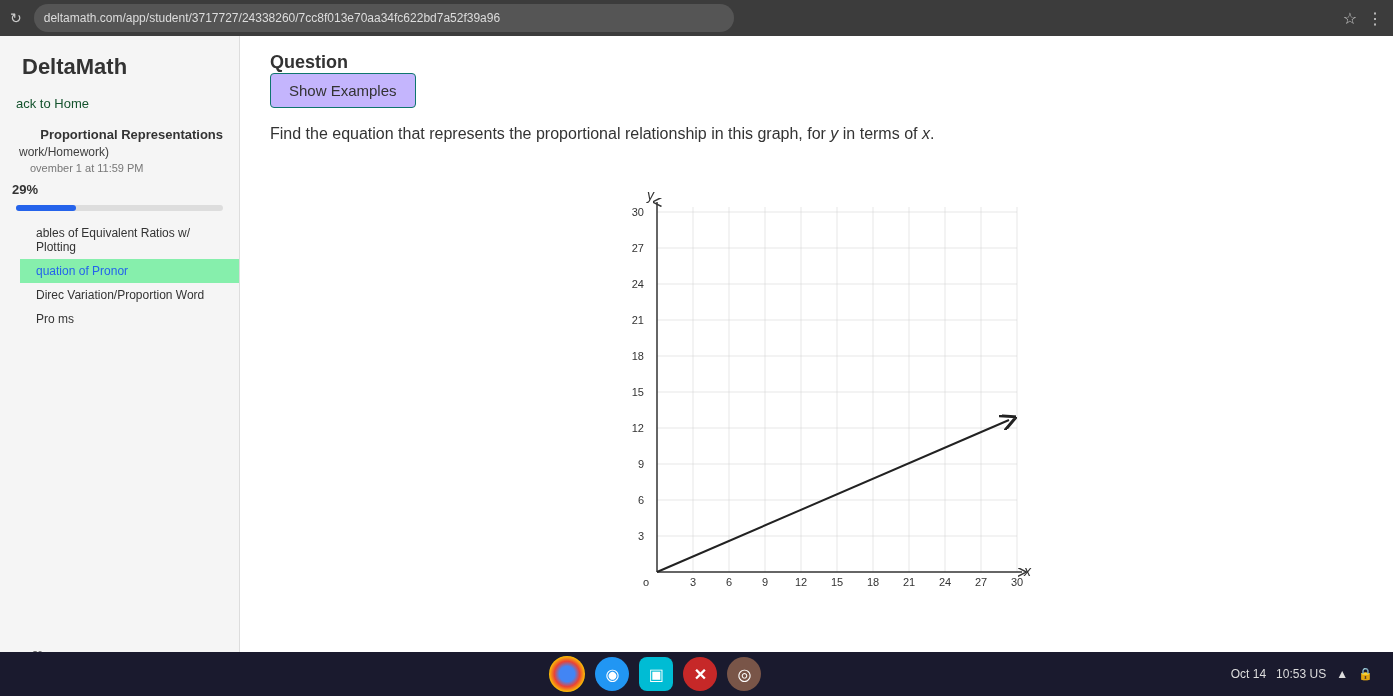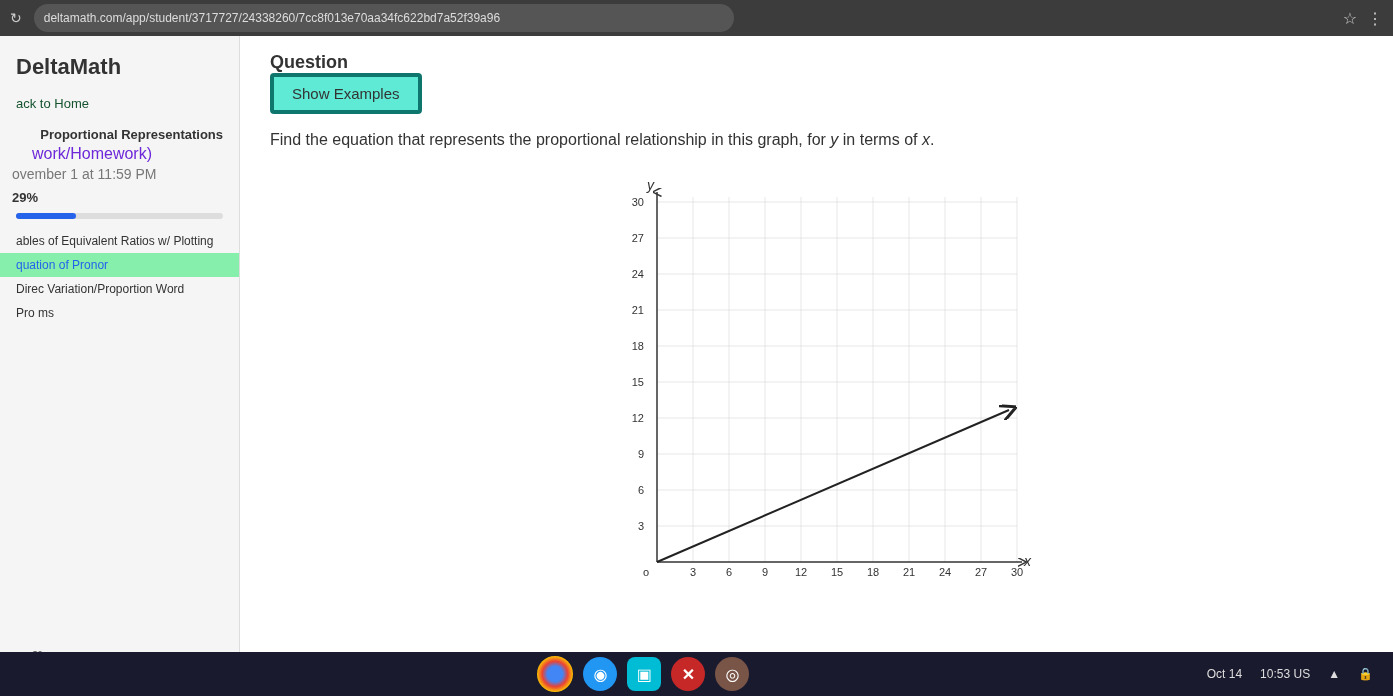--- a/index.html
+++ b/index.html
@@ -63,43 +63,44 @@
       display: flex;
       flex-direction: column;
       padding: 10px 0;
       overflow: hidden;
     }
     .sidebar-logo {
       font-size: 22px;
       font-weight: bold;
       color: #333;
       padding: 8px 16px 12px;
+      margin-left: 6px;
     }
     .sidebar-back-link {
       color: #14532d;
       font-size: 13px;
       padding: 4px 16px 10px;
       cursor: pointer;
     }
     .sidebar-section-title {
       font-size: 13px;
       font-weight: bold;
       color: #333;
       padding: 6px 16px 2px;
       text-align: right;
     }
     .sidebar-sub {
-      font-size: 16px;
-      color: #6d28d9;
-      padding: 1px 32px;
+      font-size: 12px;
+      color: #404040;
+      padding: 1px 19px;
     }
     .sidebar-date {
-      font-size: 14px;
+      font-size: 11px;
       color: #777;
-      padding: 2px 12px 8px;
+      padding: 2px 30px 8px;
     }
     .sidebar-progress-bar-bg {
       background: #ddd;
       height: 6px;
       margin: 2px 16px 10px;
       border-radius: 3px;
     }
     .sidebar-progress-bar-fill {
       background: #2563eb;
       height: 6px;
@@ -110,20 +111,21 @@
       font-size: 13px;
       font-weight: bold;
       color: #333;
       padding: 0 12px 6px;
     }
     .sidebar-item {
       font-size: 12px;
       color: #333;
       padding: 5px 16px;
       cursor: pointer;
+      margin-left: 20px;
     }
     .sidebar-item.active {
       background: #86efac;
       color: #2563eb;
     }
     .sidebar-item-sub {
       font-size: 11px;
       color: #555;
       padding: 2px 16px;
     }
@@ -150,32 +152,32 @@
       align-items: flex-start;
       margin-bottom: 14px;
       flex-direction: column;
     }
     .question-title {
       font-size: 18px;
       font-weight: bold;
       color: #333;
     }
     .show-examples-btn {
-      border: 4px solid #0f766e;
-      background: #5eead4;
+      border: 1px solid #0f766e;
+      background: #c4b5fd;
       padding: 8px 18px;
       font-size: 15px;
       cursor: pointer;
       border-radius: 4px;
       color: #333;
     }
     .question-text {
       font-size: 16px;
       color: #333;
-      margin-bottom: 20px;
+      margin-bottom: 36px;
       line-height: 1.5;
     }
     .question-text em {
       font-style: italic;
     }
 
     
     .graph-container {
       display: flex;
       justify-content: center;
@@ -212,21 +214,21 @@
       display: flex;
       align-items: center;
       justify-content: center;
       font-size: 18px;
     }
     .taskbar-right {
       font-size: 12px;
       color: #ddd;
       display: flex;
       align-items: center;
-      gap: 18px;
+      gap: 10px;
     }
   </style>
 </head>
 <body>
 
 <div class="browser-chrome">
   <div class="browser-controls">
     <span class="browser-reload">↻</span>
   </div>
   <div class="address-bar">

